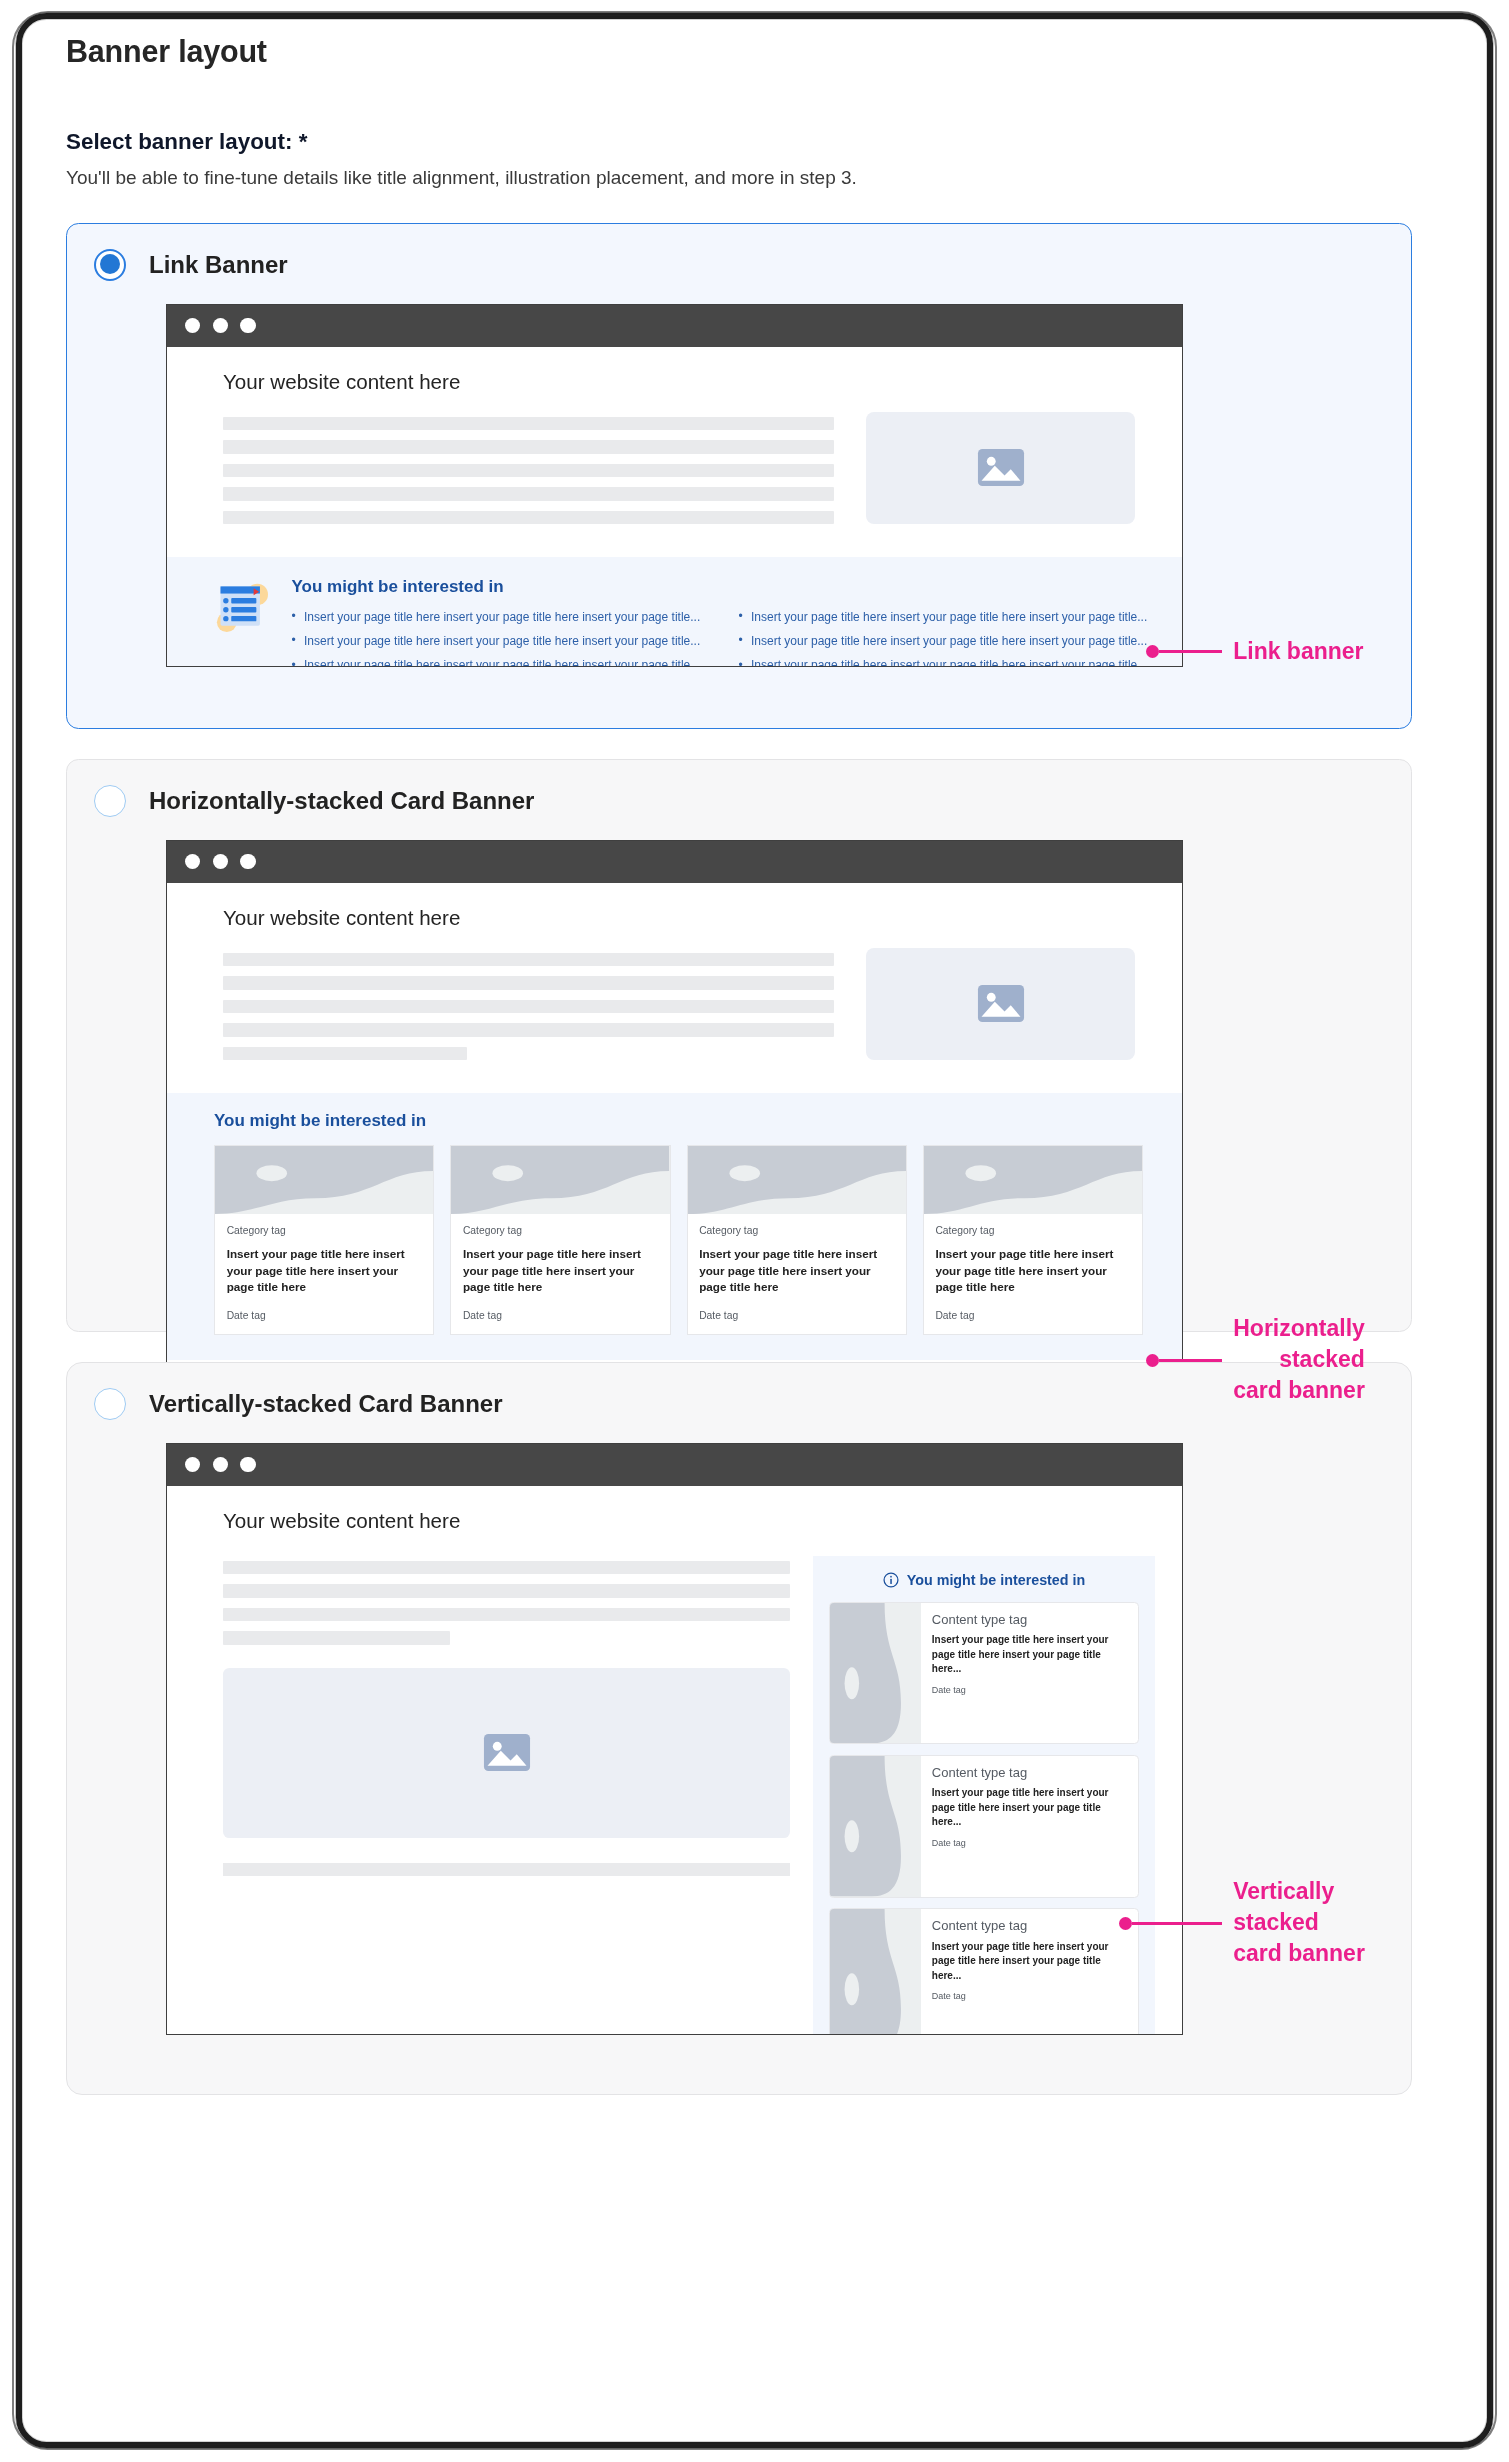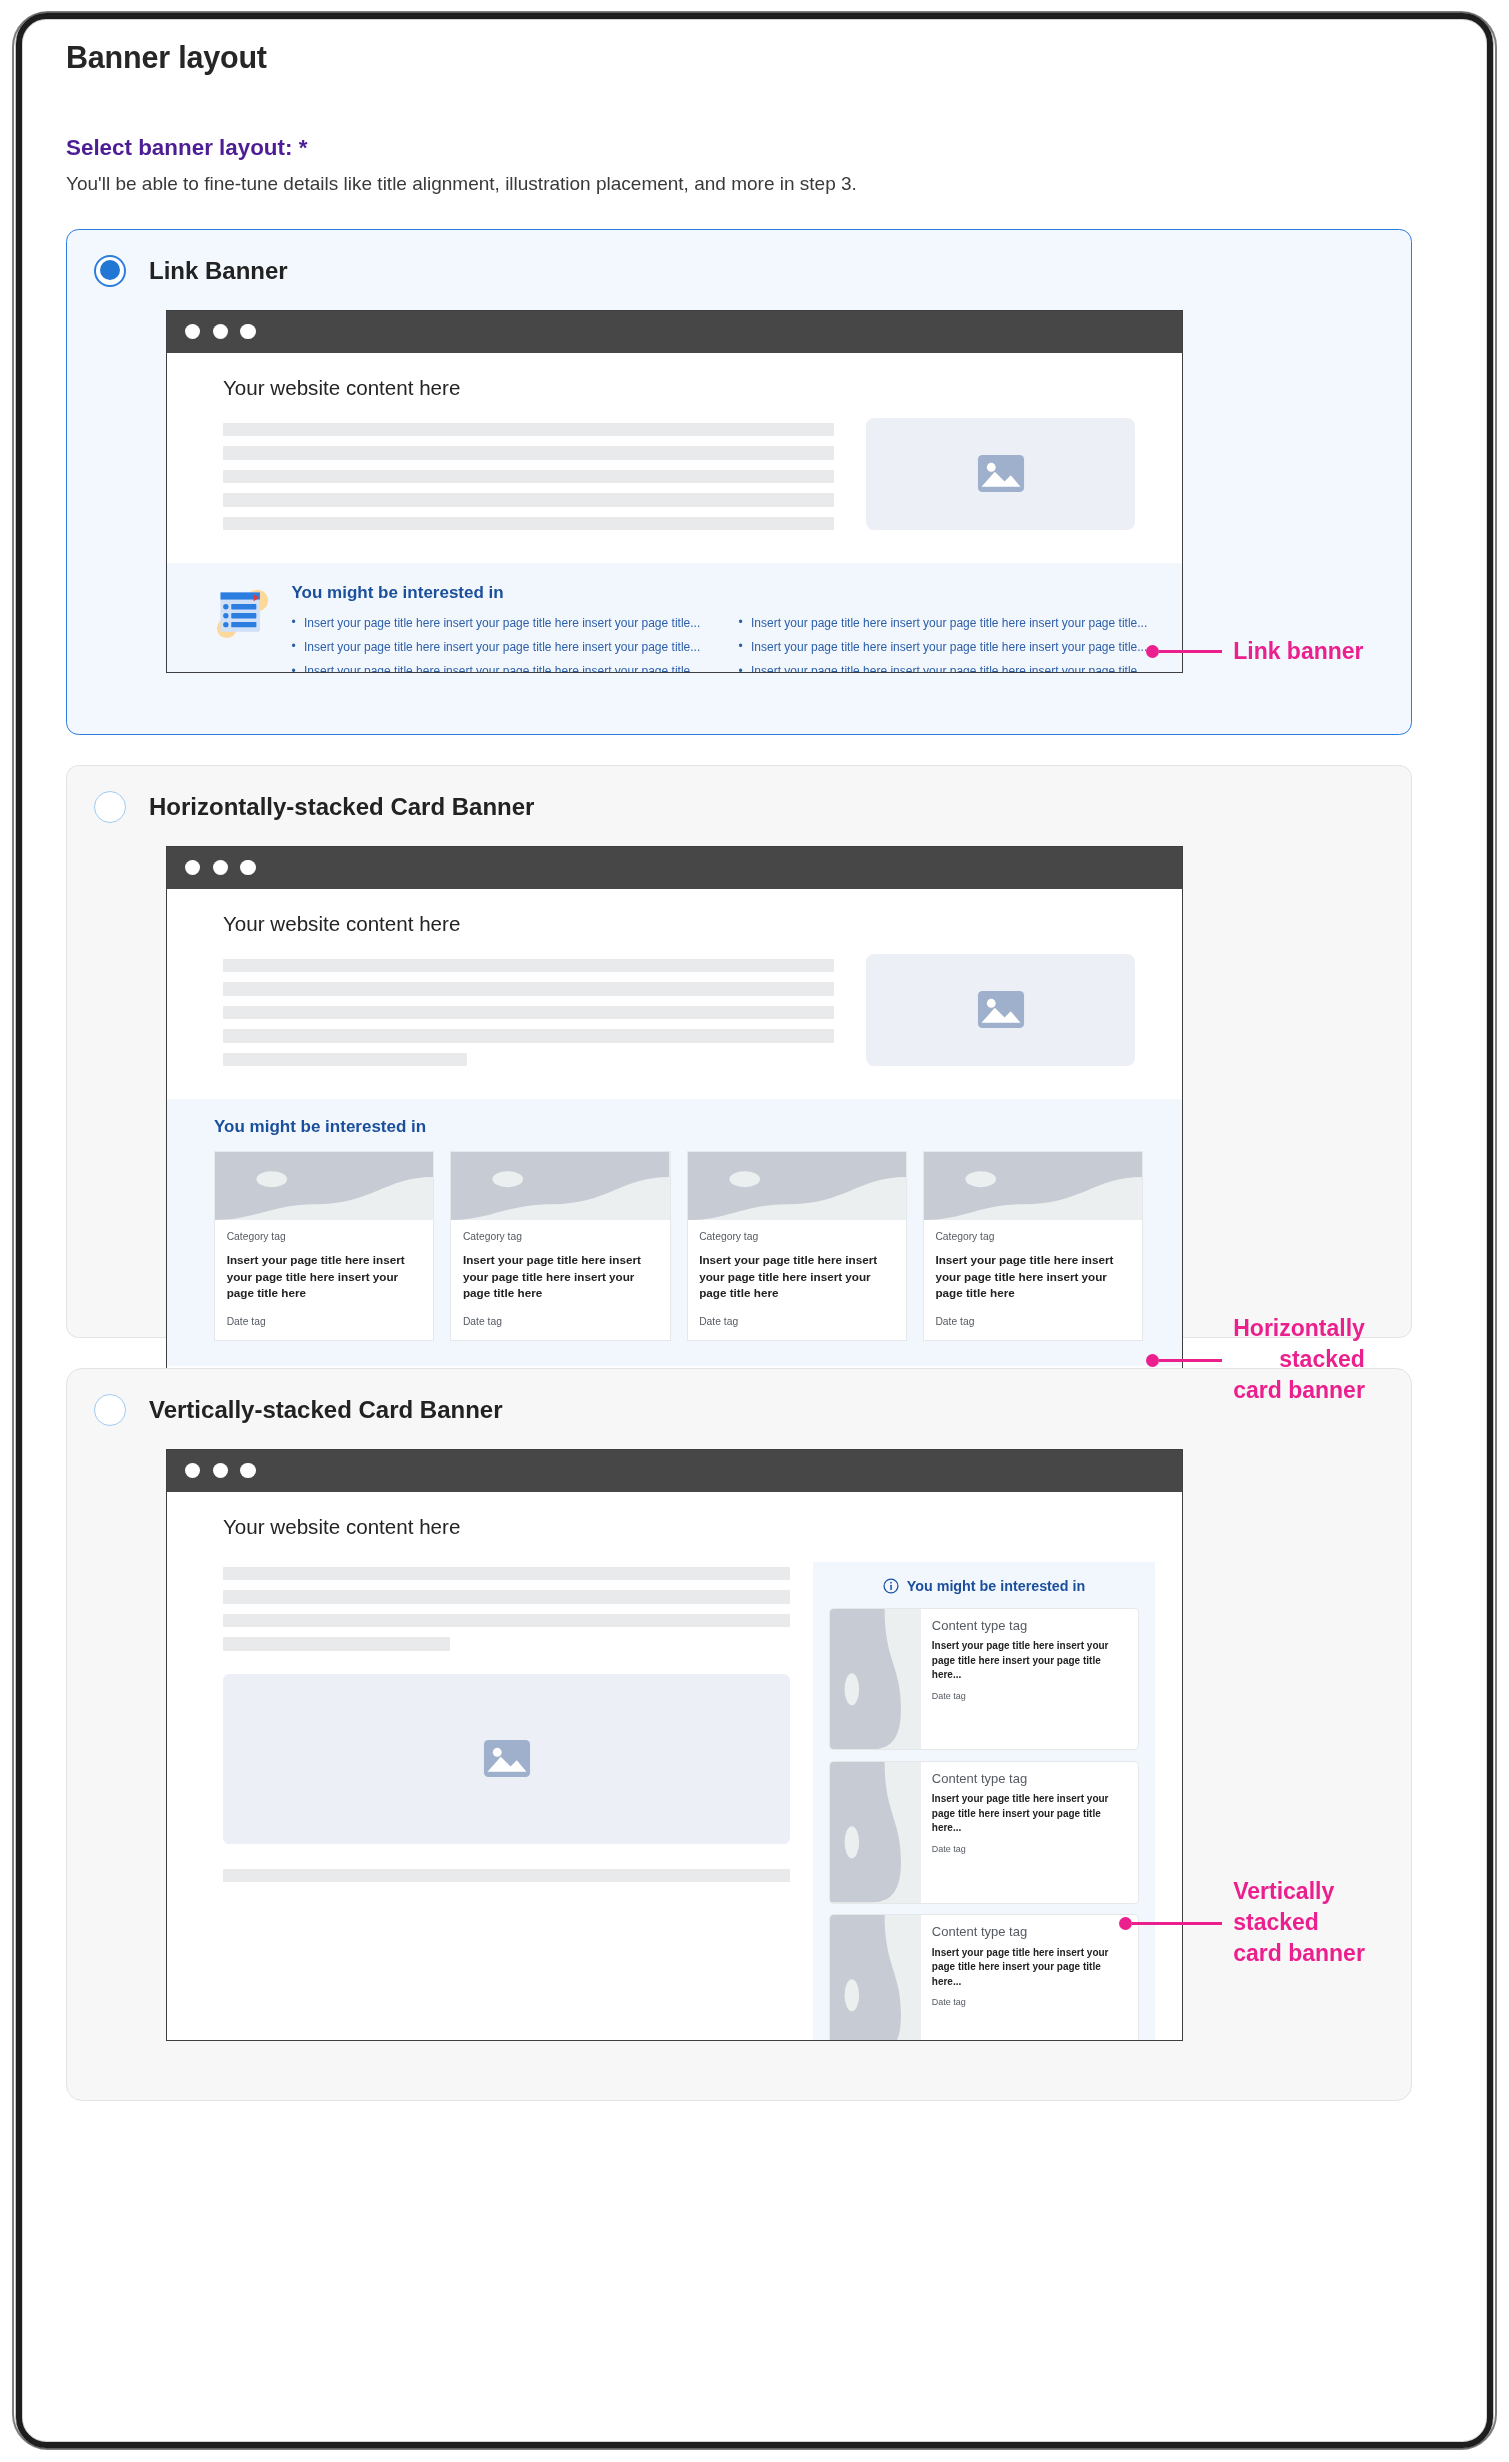--- a/index.html
+++ b/index.html
@@ -38,37 +38,37 @@
   .rough-border::after{
     content:"";
     position:absolute;
     left:-4.5px; top:-3.6px; right:-4.5px; bottom:-3.6px;
     border:1.8px solid rgba(40,40,40,0.35);
     border-radius:33px;
   }
 
   .content {
     position: absolute;
-    left: 39px; top: 24px;
+    left: 39px; top: 18px;
     width: 1434px;
     height: 2384px;
   }
 
   
   .page-title {
     font-size: 30.5px;
     font-weight: bold;
     color: #262626;
     letter-spacing: -0.2px;
     margin: 16px 0 0 27px;
   }
   .field-label {
     font-size: 22.4px;
     font-weight: bold;
-    color: #4c1d95;
+    color: #0f172a;
     margin: 60px 0 0 27px;
   }
   .field-help {
     font-size: 19px;
     color: #3a3a3a;
     margin: 11.7px 0 0 27px;
   }
 
   
   .option-card {

